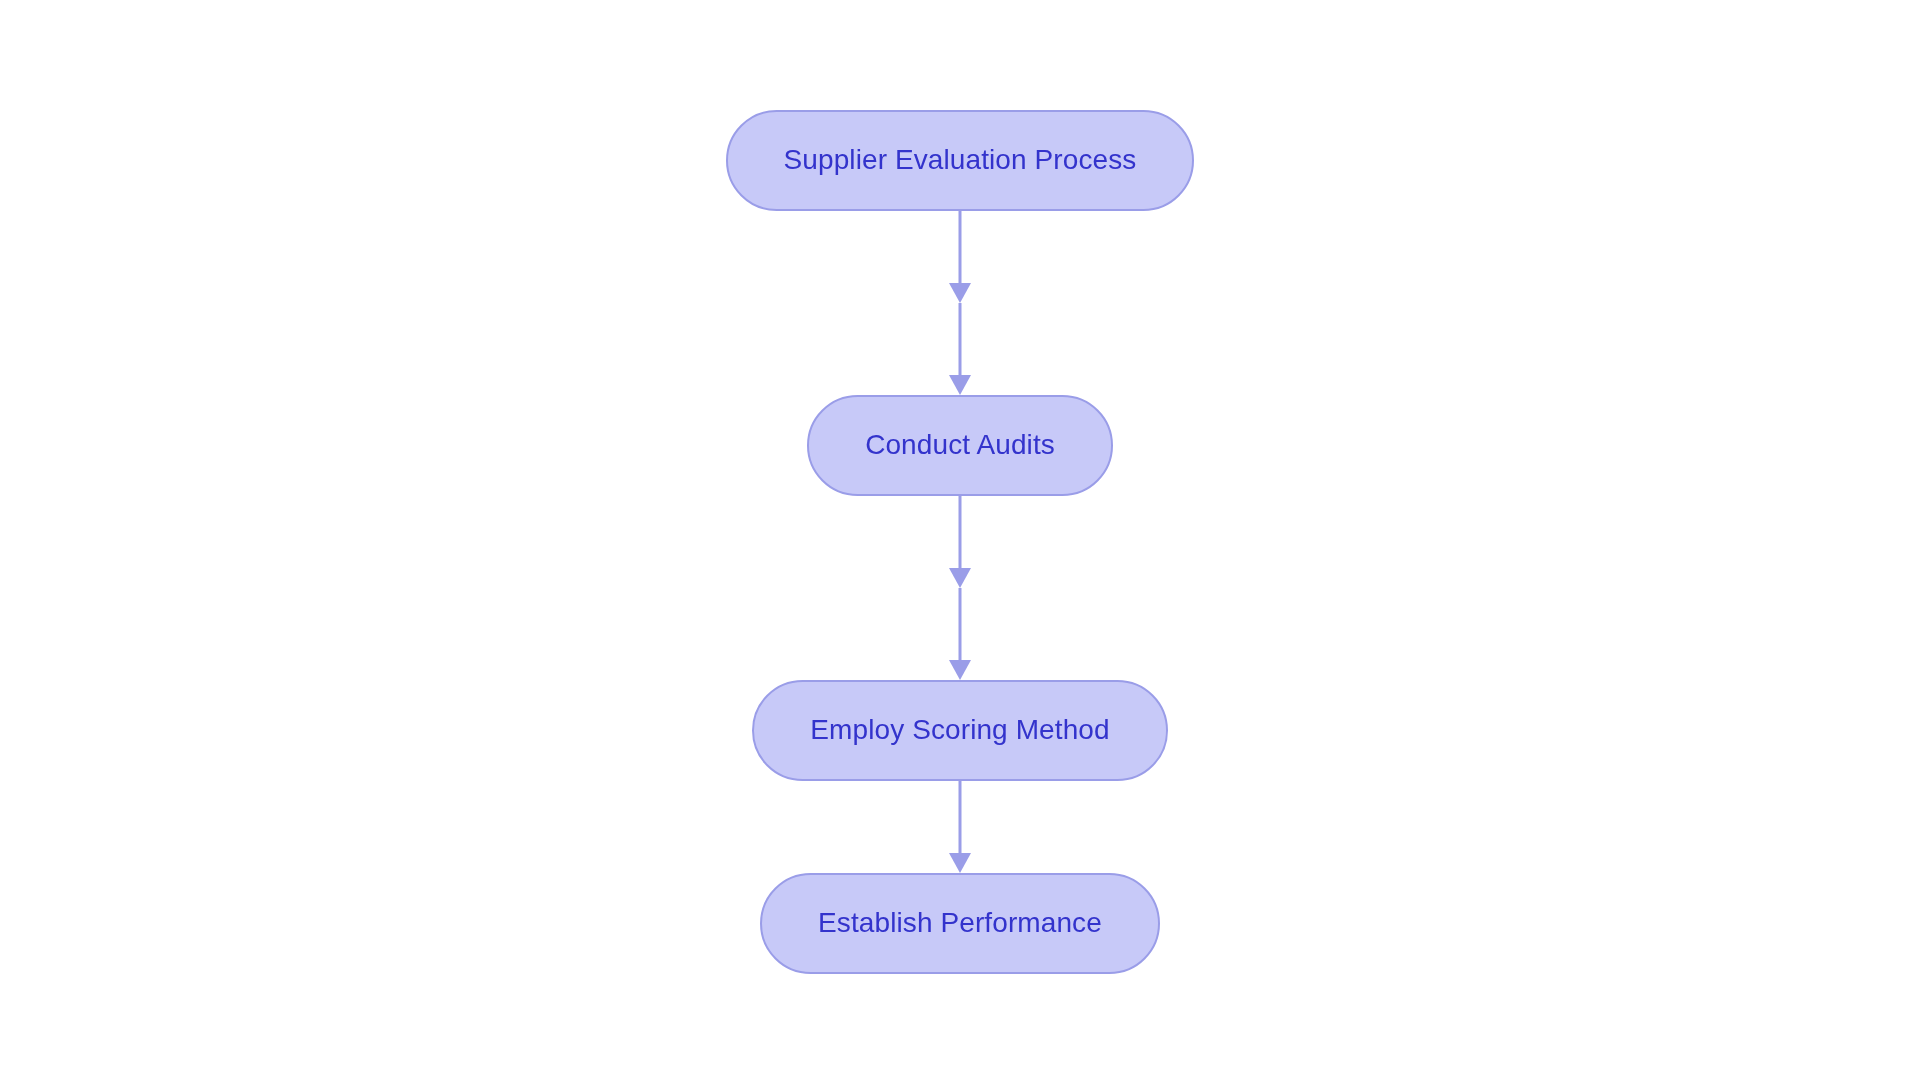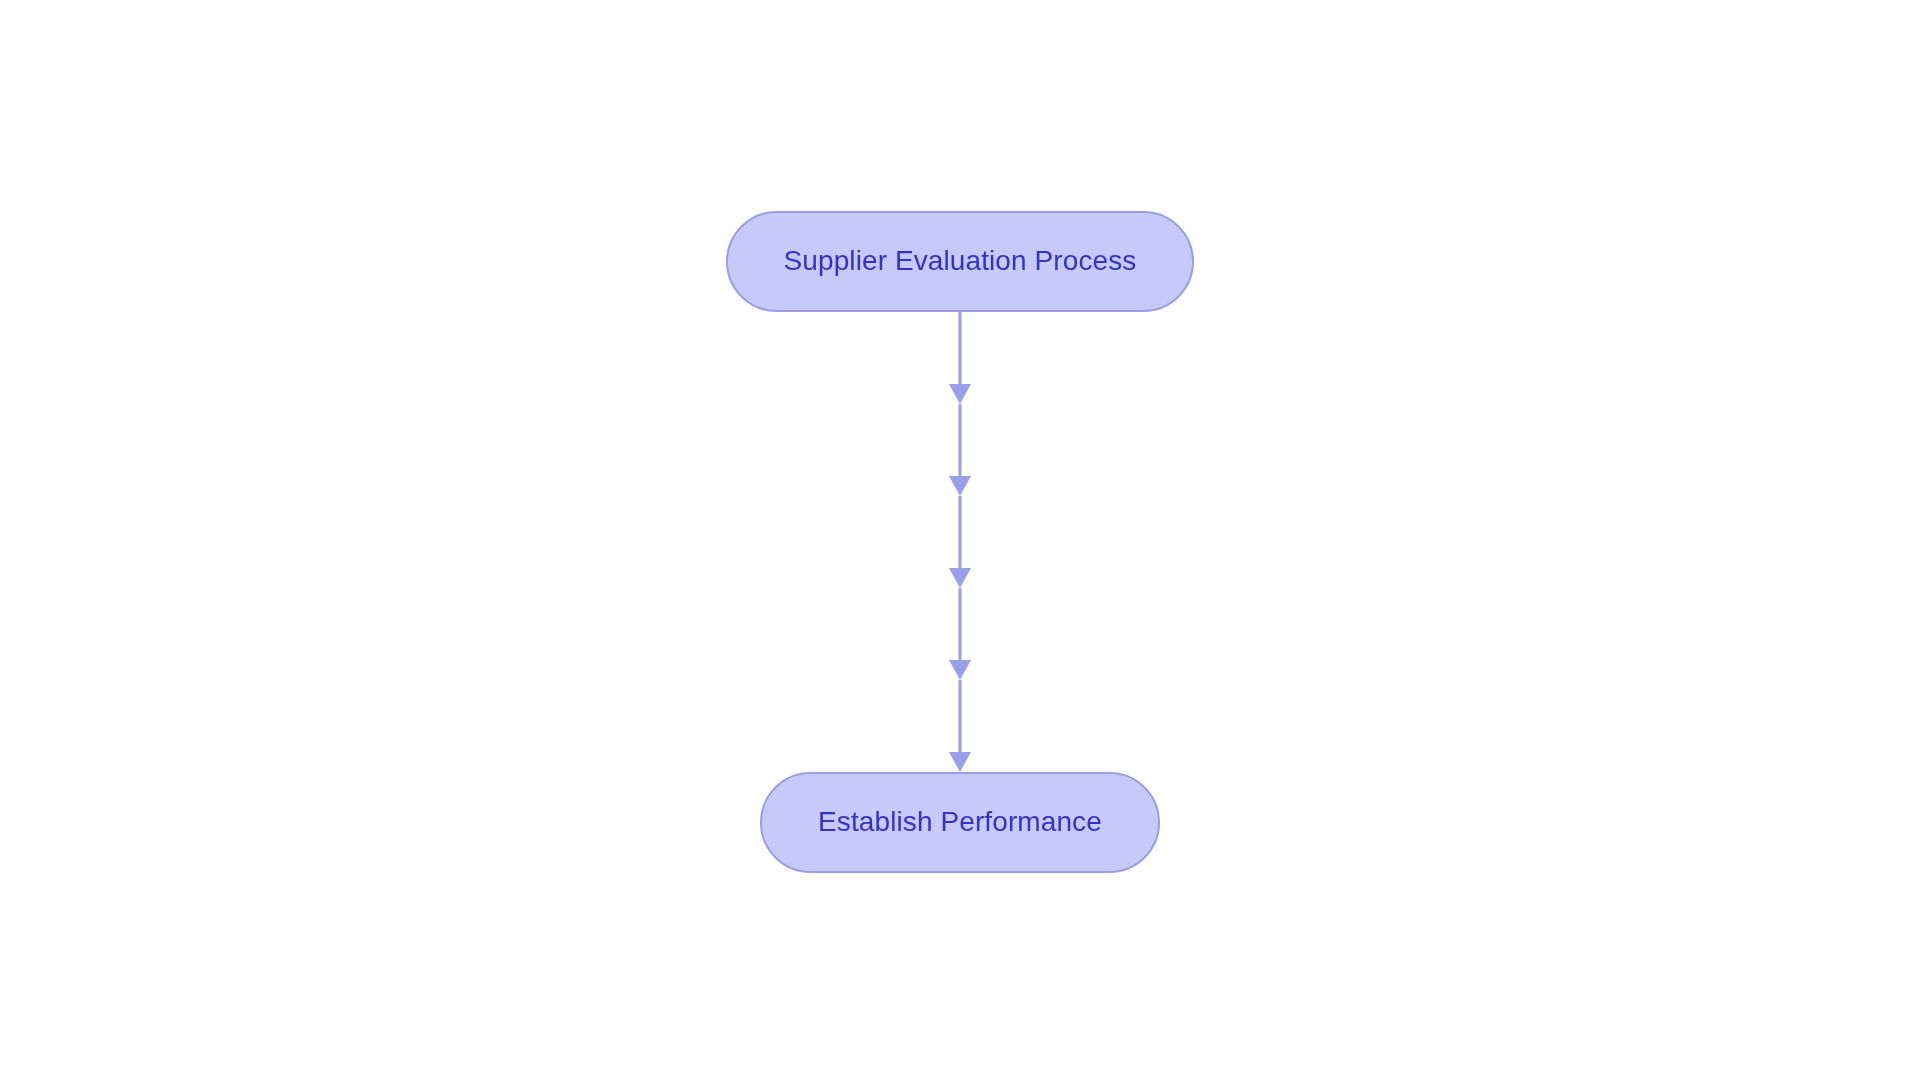--- a/index.html
+++ b/index.html
@@ -84,27 +84,33 @@
         <span class="node-label">Supplier Evaluation Process</span>
       </div>
       <div class="flow-connector">
         <div class="conn-line"></div>
         <div class="conn-arrowhead"></div>
       </div>
       <div class="flow-connector">
         <div class="conn-line"></div>
         <div class="conn-arrowhead"></div>
       </div>
+      <div class="flow-node">
+        <span class="node-label">Conduct Audits</span>
+      </div>
       <div class="flow-connector">
         <div class="conn-line"></div>
         <div class="conn-arrowhead"></div>
       </div>
       <div class="flow-connector">
         <div class="conn-line"></div>
         <div class="conn-arrowhead"></div>
+      </div>
+      <div class="flow-node">
+        <span class="node-label">Employ Scoring Method</span>
       </div>
       <div class="flow-connector">
         <div class="conn-line"></div>
         <div class="conn-arrowhead"></div>
       </div>
       <div class="flow-node">
         <span class="node-label">Establish Performance</span>
       </div>
     </div>
 </div>

